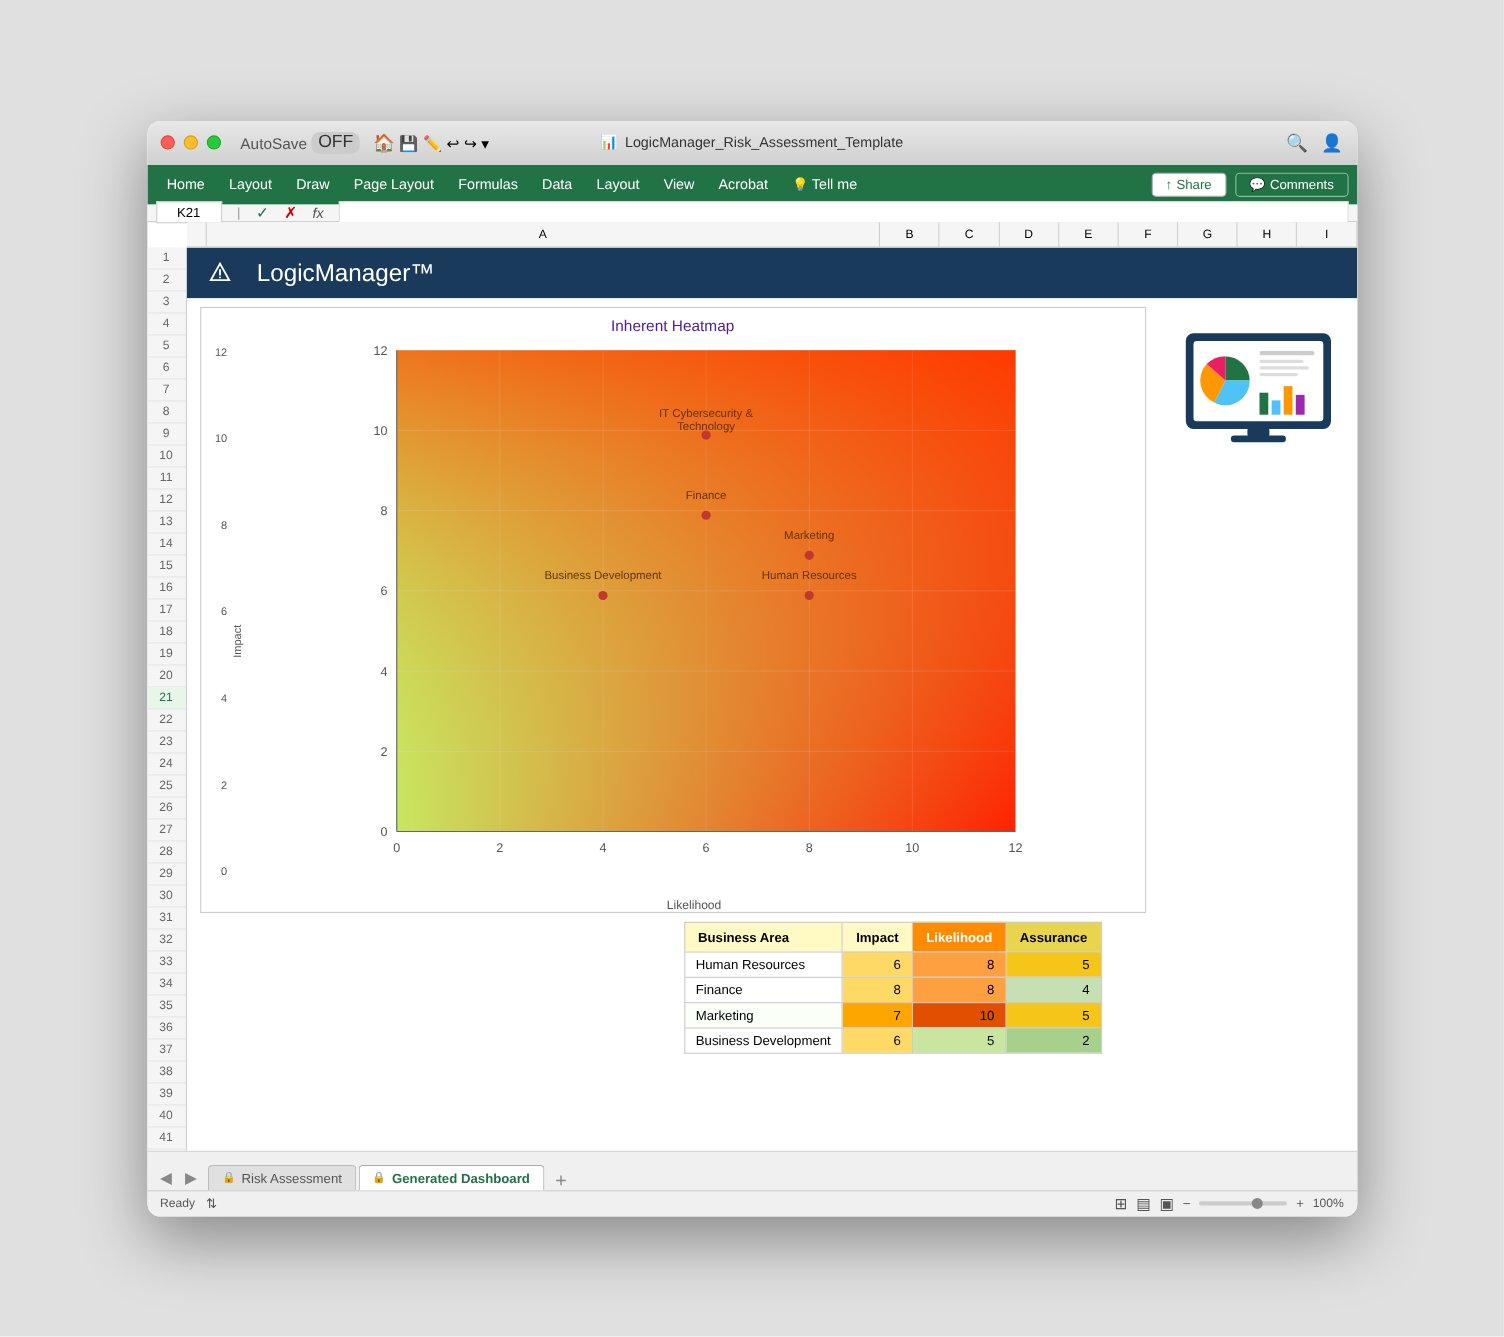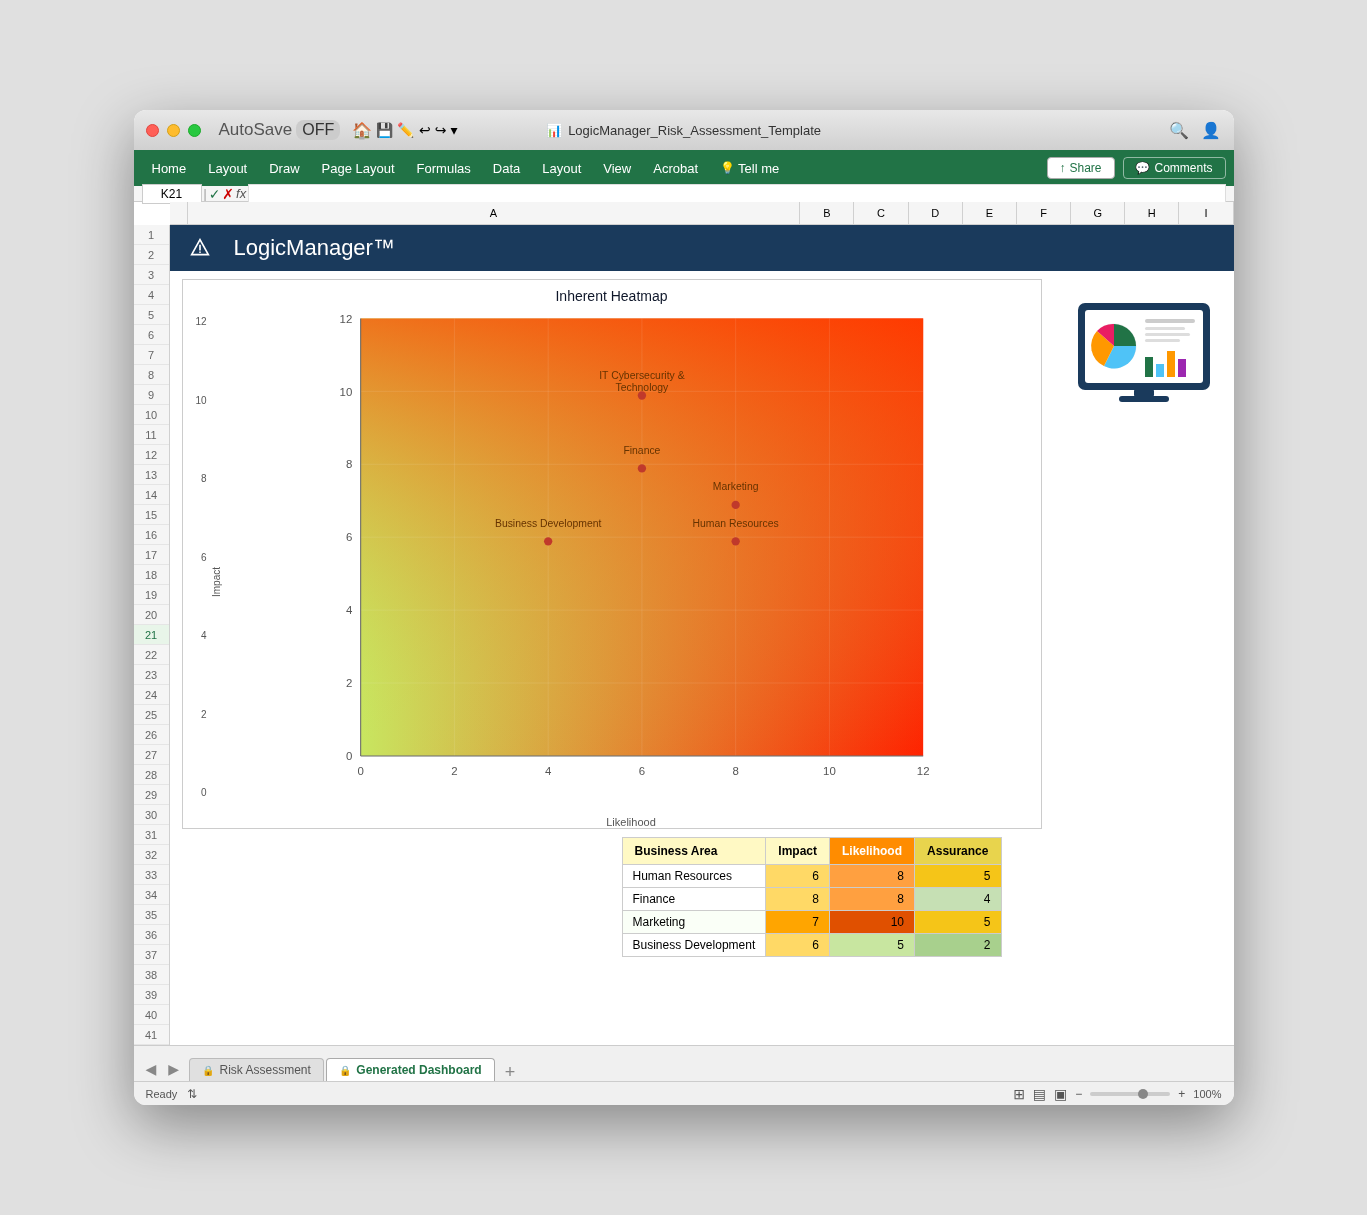--- a/index.html
+++ b/index.html
@@ -97,21 +97,21 @@
       cursor: pointer;
     }
     
     .formula-bar {
       background: #f5f5f5;
       border-bottom: 1px solid #ccc;
       display: flex;
       align-items: center;
       height: 16px;
       padding: 0 8px;
-      gap: 2px;
+      gap: 14px;
       font-size: 12px;
     }
     .cell-ref {
       width: 60px;
       border: 1px solid #ccc;
       padding: 2px 4px;
       font-size: 12px;
       background: white;
       text-align: center;
     }
@@ -176,21 +176,21 @@
       width: 180px;
       display: flex;
       flex-direction: column;
       align-items: center;
       justify-content: flex-start;
       padding-top: 20px;
     }
     .heatmap-title {
       text-align: center;
       font-size: 14px;
-      color: #0f172a;
+      color: #4c1d95;
       padding: 8px 0 4px;
       font-weight: 500;
     }
     .axis-x-label {
       text-align: center;
       font-size: 11px;
       color: #555;
       margin-top: 4px;
     }
     
@@ -303,21 +303,21 @@
 <div class="window">
 
   <div class="title-bar">
     <div class="traffic-lights">
       <div class="traffic-light tl-red"></div>
       <div class="traffic-light tl-yellow"></div>
       <div class="traffic-light tl-green"></div>
     </div>
     <div class="toolbar-icons">
 
-      <span style="font-size:17px;color:#555;margin-left:10px;">AutoSave</span>
+      <span style="font-size:14px;color:#555;margin-left:10px;">AutoSave</span>
       <span style="font-size:16px;background:#ccc;border-radius:8px;padding:1px 6px;color:#333;">OFF</span>
       <span style="font-size:16px;margin-left:8px;">🏠</span>
       <span style="font-size:14px;">💾</span>
       <span style="font-size:14px;">✏️</span>
       <span style="font-size:14px;">↩</span>
       <span style="font-size:14px;">↪</span>
       <span style="font-size:14px;">▾</span>
     </div>
     <div class="title-bar-center">
       <span>📊</span>

